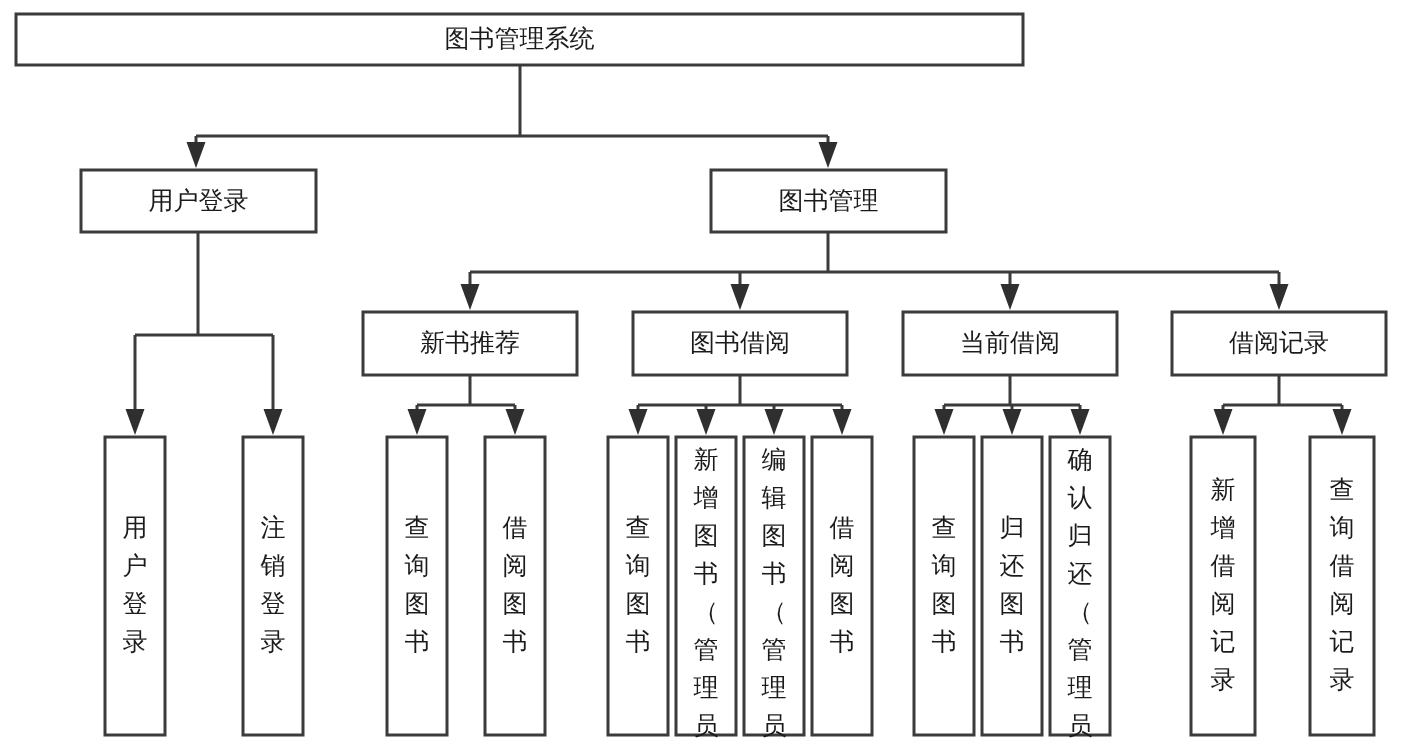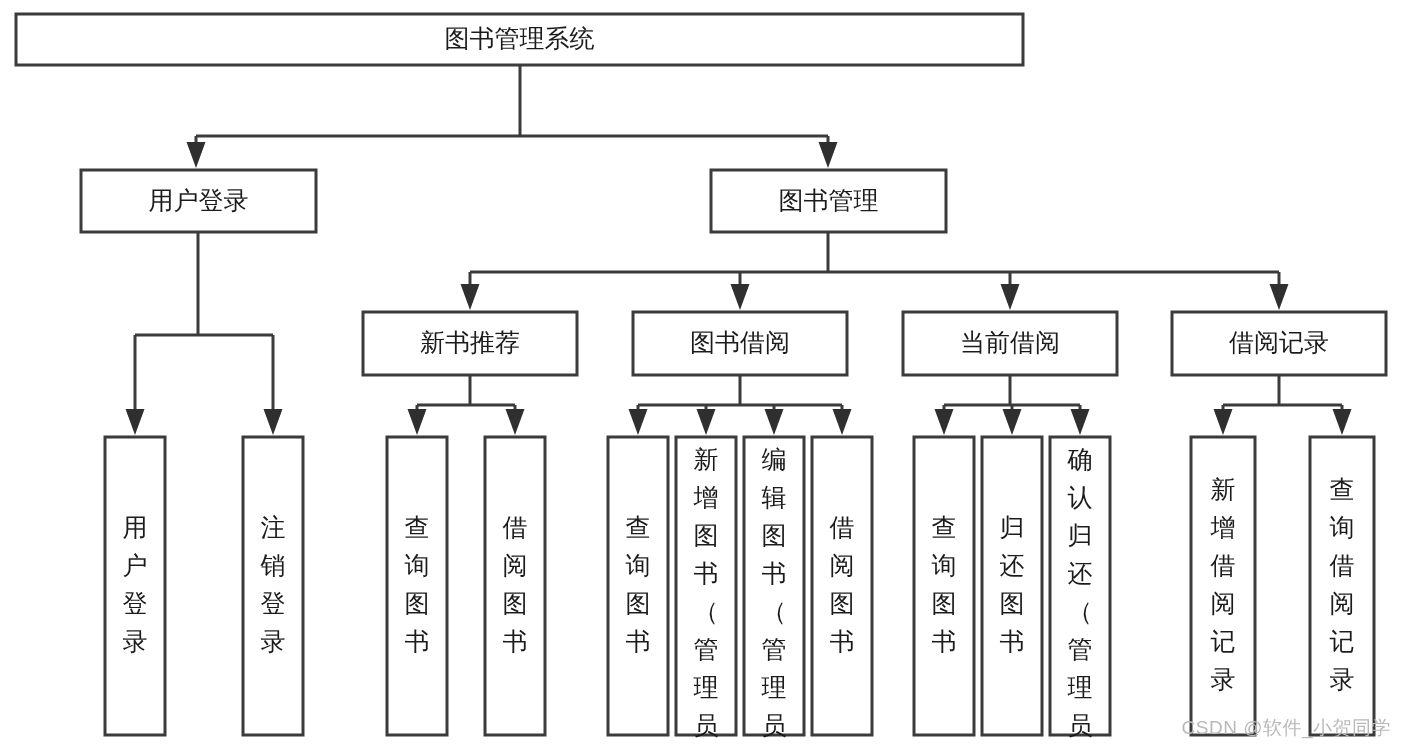--- a/index.html
+++ b/index.html
@@ -250,14 +250,13 @@
         <g>
           <rect class="node-box" x="1191" y="437" width="64" height="298"></rect>
           <text class="node-label" x="1223" y="0"><tspan x="1223" y="491">新</tspan><tspan x="1223" y="529">增</tspan><tspan x="1223" y="567">借</tspan><tspan x="1223" y="605">阅</tspan><tspan x="1223" y="643">记</tspan><tspan x="1223" y="681">录</tspan></text>
         </g>
         <g>
           <rect class="node-box" x="1310" y="437" width="64" height="298"></rect>
           <text class="node-label" x="1342" y="0"><tspan x="1342" y="491">查</tspan><tspan x="1342" y="529">询</tspan><tspan x="1342" y="567">借</tspan><tspan x="1342" y="605">阅</tspan><tspan x="1342" y="643">记</tspan><tspan x="1342" y="681">录</tspan></text>
         </g>
       </g>
   </svg>
-  <div class="watermark">CSDN @软件_小贺同学</div>
 </div>
 
 </body></html>

